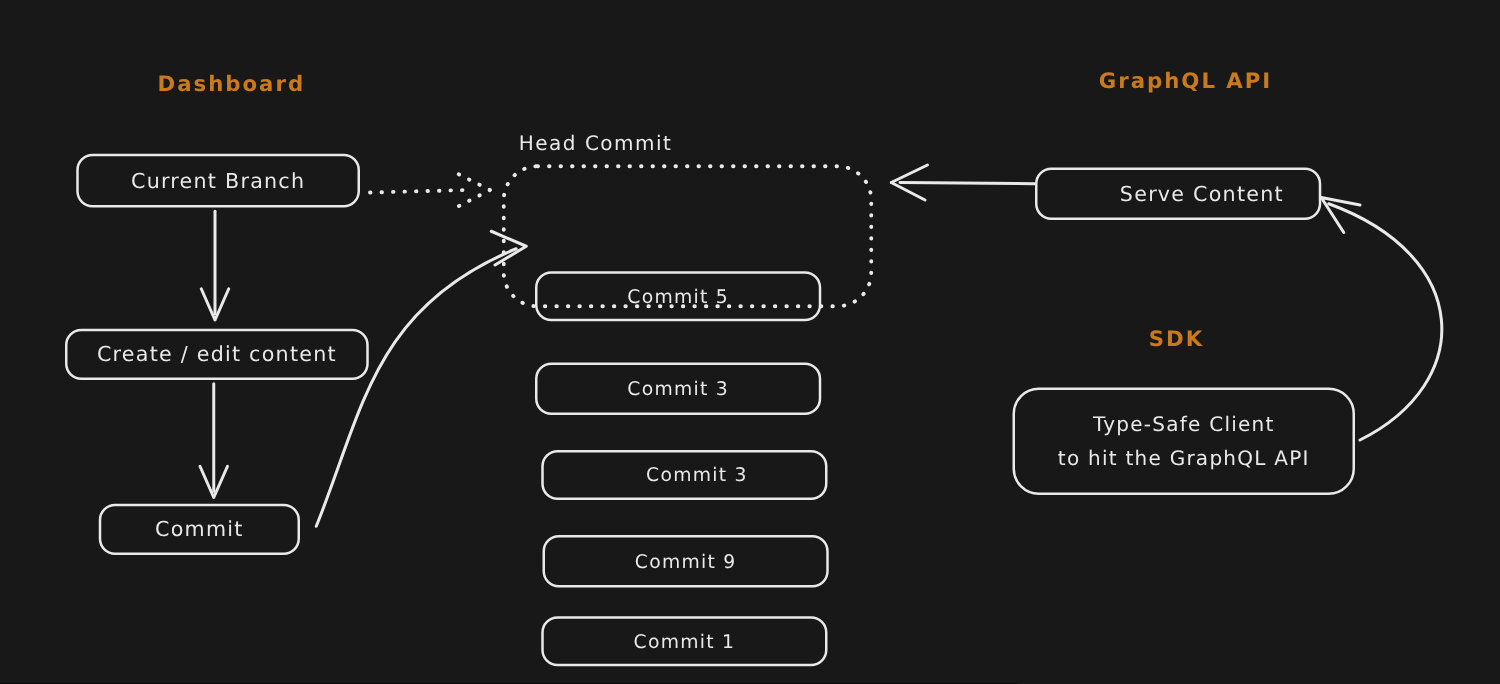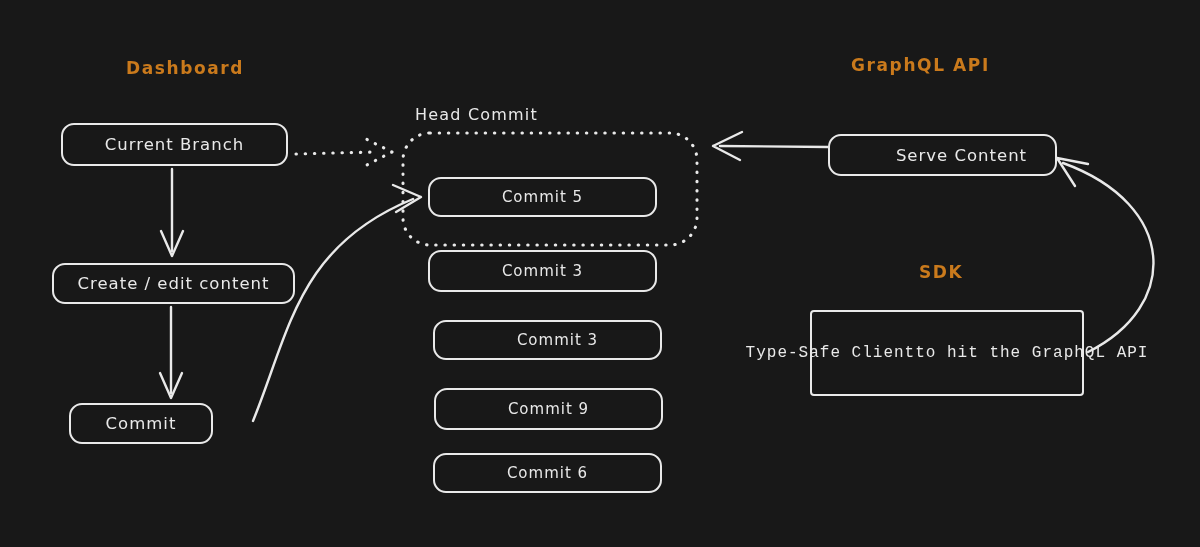--- a/index.html
+++ b/index.html
@@ -39,26 +39,26 @@
     border: 2.5px solid var(--stroke);
     border-radius: 13px;
     display: flex;
     align-items: center;
     justify-content: center;
     color: var(--stroke);
     font-size: 15.5px;
     letter-spacing: 1px;
     white-space: nowrap;
   }
-  .node.small { font-size: 15px; }
+  .node.small { font-size: 15px; margin-top: 40px; }
   .node.multi {
-    border-radius: 4px;
+    flex-direction: column;
+    border-radius: 21px;
     line-height: 27px;
     font-size: 16px;
-    font-family: Liberation Mono, monospace;
   }
   .section-label {
     position: absolute;
     color: var(--accent);
     font-size: 17px;
     font-weight: 600;
     letter-spacing: 1.6px;
     white-space: nowrap;
   }
   .annotation {
@@ -94,41 +94,41 @@
       <path d="M828 147 L720 146"></path>
       <path d="M713 146 L742 132 M713 146 L740 160"></path>
 
       <path d="M1088 352 C 1180 306, 1178 205, 1063 163"></path>
       <path d="M1057 158 L1088 164 M1057 158 L1075 186"></path>
     </g>
   </svg>
 
   <div class="section-label" style="left:126px; top:58px;">Dashboard</div>
 
-  <div class="section-label" style="left:851px; top:55px;">GraphQL API</div>
+  <div class="section-label" style="left:879px; top:55px;">GraphQL API</div>
 
   <div class="section-label" style="left:919px; top:262px;">SDK</div>
 
   <div class="annotation" style="left:415px; top:105px;">Head Commit</div>
 
   <div class="node" style="left:52px; top:263px; width:243px; height:41px; font-size:16.5px;">Create / edit content</div>
 
   <div class="node" style="left:61px; top:123px; width:227px; height:43px; font-size:16.5px;">Current Branch</div>
 
-  <div class="node" style="left:69px; top:403px; width:144px; height:41px; font-size:16.5px;">Commit</div>
+  <div class="node" style="left:79px; top:403px; width:161px; height:41px; font-size:16.5px;">Commit</div>
 
   <div class="node small" style="left:428px; top:177px; width:229px; height:40px;">Commit 5</div>
 
   <div class="node small" style="left:428px; top:250px; width:229px; height:42px;">Commit 3</div>
 
   <div class="node small" style="left:433px; top:320px; width:229px; height:40px;padding-left:20px;">Commit 3</div>
 
   <div class="node small" style="left:434px; top:388px; width:229px; height:42px;">Commit 9</div>
 
-  <div class="node small" style="left:433px; top:453px; width:229px; height:40px;">Commit 6</div>
+  <div class="node small" style="left:433px; top:453px; width:229px; height:40px;">Commit 1</div>
 
   <div class="node" style="left:828px; top:134px; width:229px; height:42px; font-size:16.5px;padding-left:38px;">Serve Content</div>
 
   <div class="node multi" style="left:810px; top:310px; width:274px; height:86px;">
     <span>Type-Safe Client</span>
     <span>to hit the GraphQL API</span>
   </div>
 
 </div>
 

